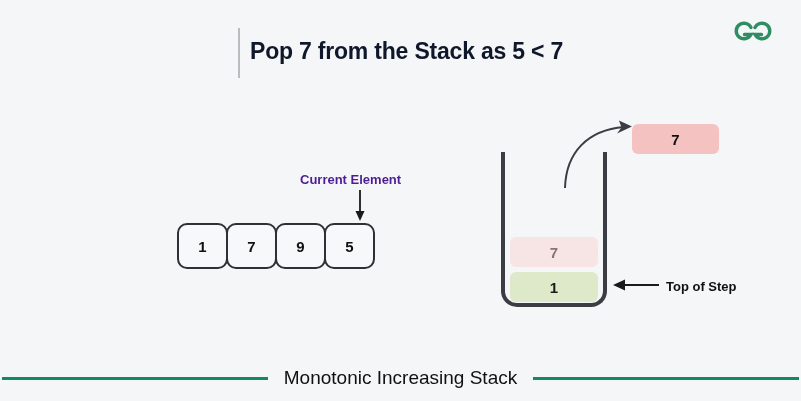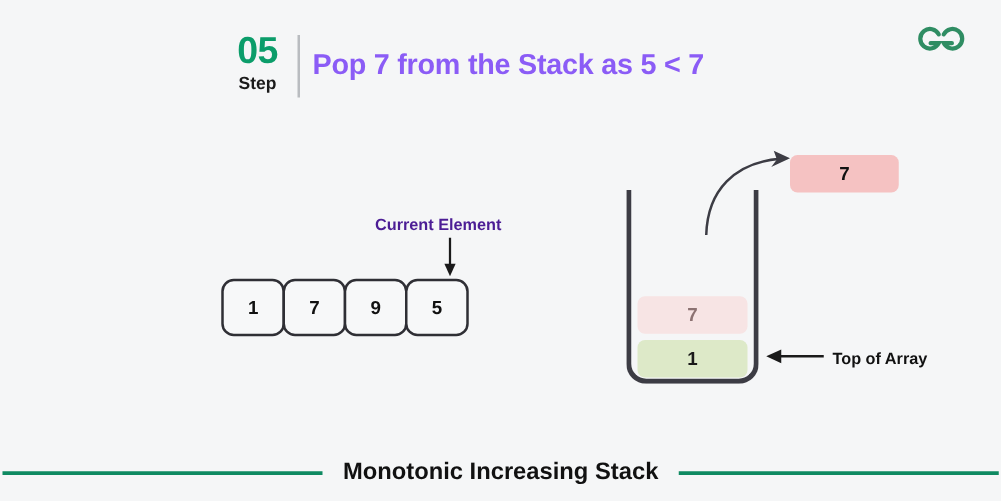--- a/index.html
+++ b/index.html
@@ -59,21 +59,21 @@
     width: 2px;
     height: 50px;
     background: #b9bcc0;
   }
   .header-title {
     position: absolute;
     left: 250px;
     top: 38px;
     font-size: 23px;
     font-weight: bold;
-    color: #8b5cf6;
+    color: #0f172a;
     letter-spacing: -0.2px;
     white-space: nowrap;
   }
 
   
   .array-label {
     position: absolute;
     left: 98px;
     top: 230px;
     font-size: 21px;
@@ -208,44 +208,40 @@
   }
   .footer-line {
     height: 3px;
     background: #0f8a62;
     flex: 1 1 auto;
   }
   .footer-line.left { margin-left: 2px; }
   .footer-line.right { margin-right: 2px; }
   .footer-title {
     font-size: 19px;
-    font-weight: bold;
+    font-weight: normal;
     color: #111111;
     padding: 0 16px;
     white-space: nowrap;
   }
 </style>
 </head>
 <body>
 
 <div class="stage">
 
   <div class="logo">
     <svg viewBox="0 0 52 26" width="52" height="26" aria-hidden="true">
       <g fill="none" stroke="#2f8d63" stroke-width="3.4" stroke-linecap="round">
         <path d="M24 9.5 A 7.8 7.8 0 1 0 24 16.5 L 17.5 16.5"></path>
         <path d="M28 9.5 A 7.8 7.8 0 1 1 28 16.5 L 34.5 16.5"></path>
       </g>
     </svg>
   </div>
 
-  <div class="step-block">
-    <div class="step-num">05</div>
-    <div class="step-word">Step</div>
-  </div>
   <div class="header-divider"></div>
   <div class="header-title">Pop 7 from the Stack as 5 &lt; 7</div>
 
   <div class="array-row">
     <div class="array-cell">1</div>
     <div class="array-cell">7</div>
     <div class="array-cell">9</div>
     <div class="array-cell">5</div>
   </div>
 
@@ -269,21 +265,21 @@
   </div>
 
   <div class="popped-box">7</div>
 
   <div class="top-arrow">
     <svg viewBox="0 0 48 18" width="48" height="18" aria-hidden="true">
       <line x1="47" y1="9" x2="11" y2="9" stroke="#1a1a1a" stroke-width="2"></line>
       <polygon points="1,9 13,3.5 13,14.5" fill="#1a1a1a"></polygon>
     </svg>
   </div>
-  <div class="top-label">Top of Array</div>
+  <div class="top-label">Top of Step</div>
 
   <div class="footer">
     <div class="footer-line left"></div>
     <div class="footer-title">Monotonic Increasing Stack</div>
     <div class="footer-line right"></div>
   </div>
 
 </div>
 
 </body></html>

